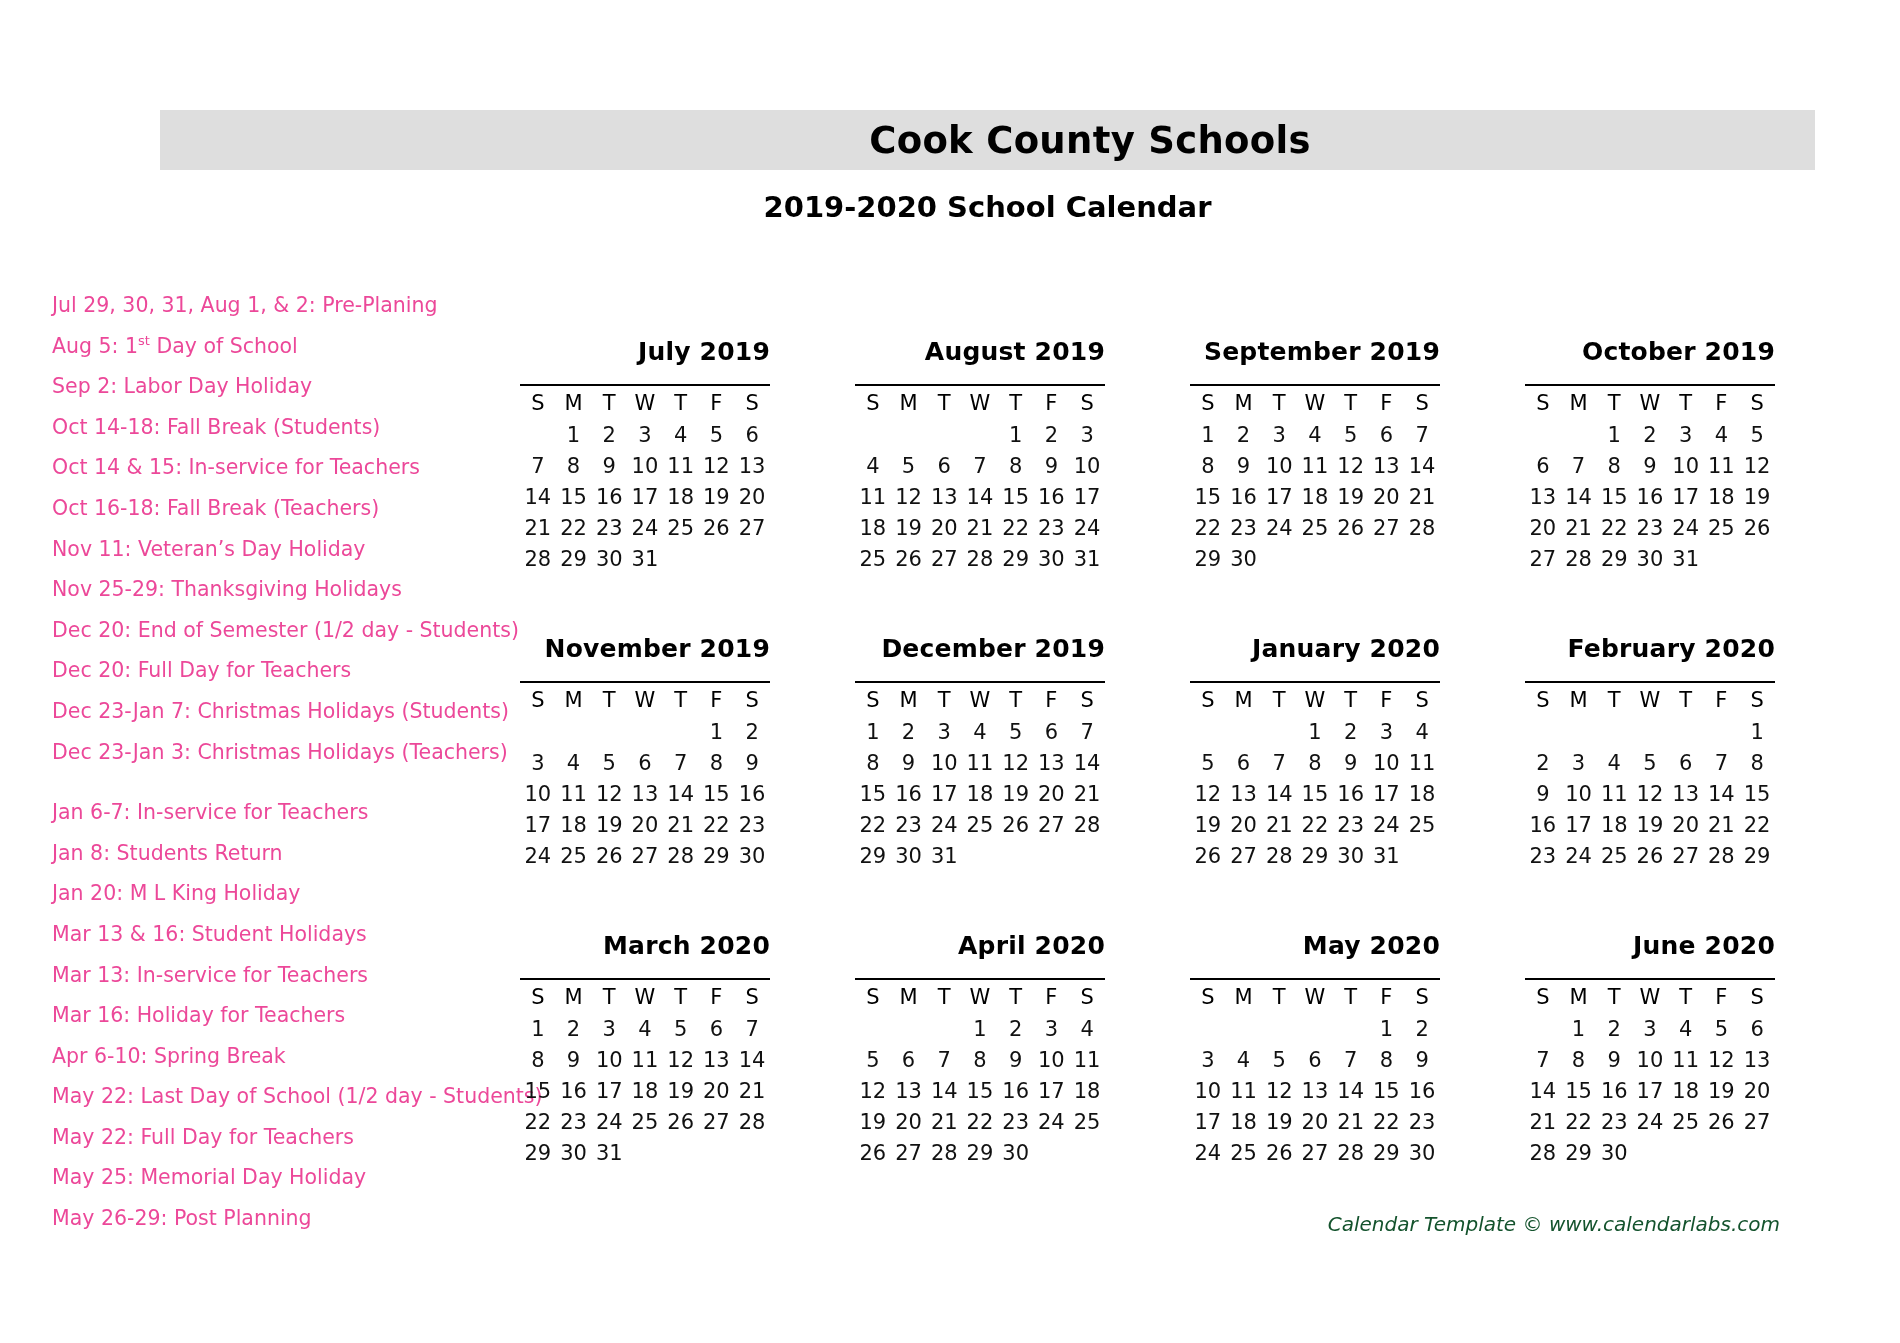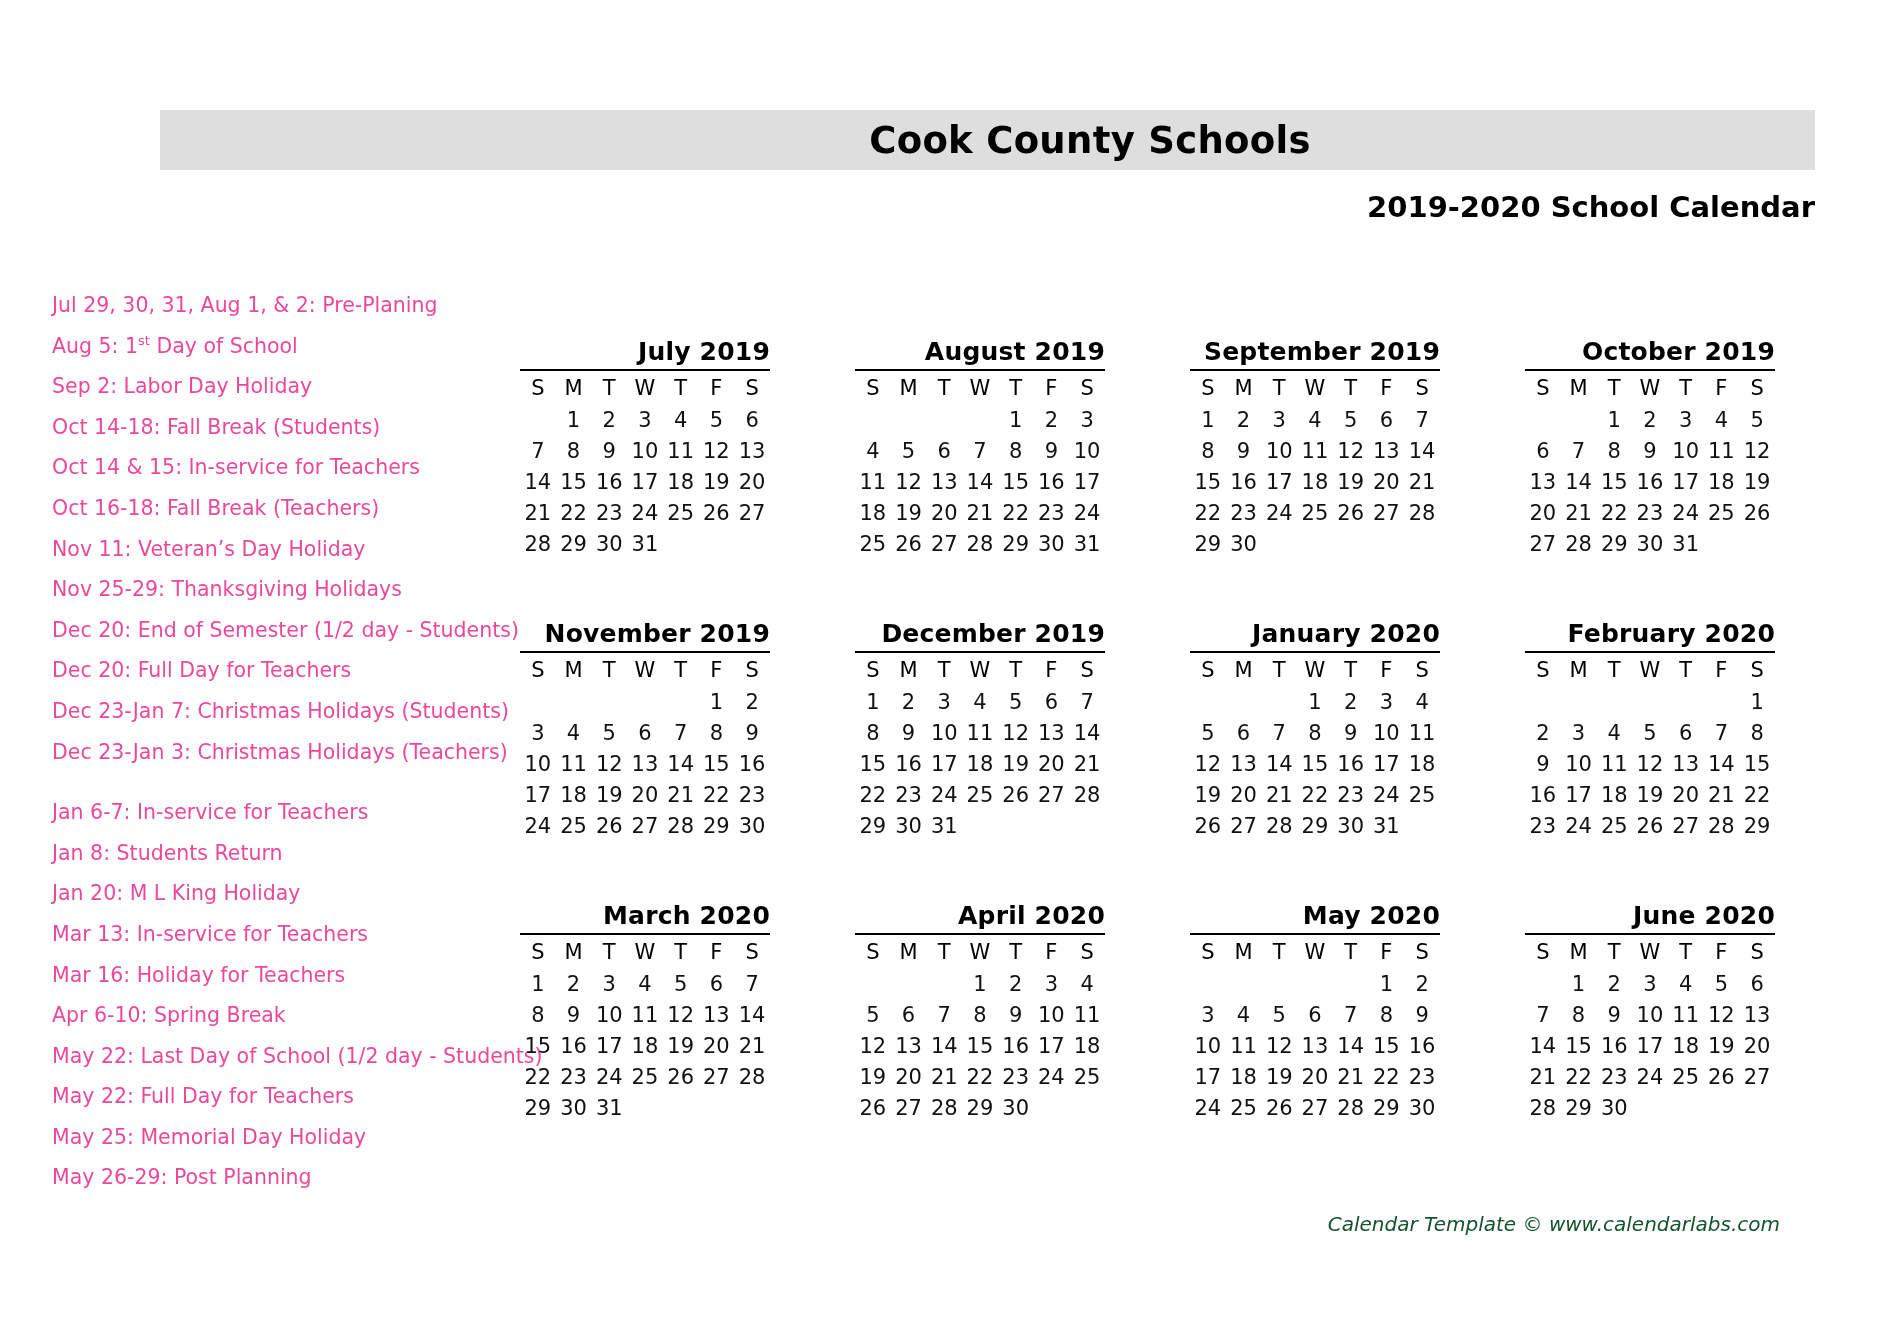--- a/index.html
+++ b/index.html
@@ -37,21 +37,21 @@
     font-size: 37px;
     font-weight: bold;
     letter-spacing: 0.3px;
     white-space: nowrap;
   }
   #header-subtitle {
     position: absolute;
     left: 160px;
     top: 190px;
     width: 1655px;
-    text-align: right;
+    text-align: center;
     font-size: 29px;
     font-weight: bold;
     white-space: nowrap;
   }
 
   
   #notes-list {
     position: absolute;
     left: 52px;
     top: 285px;
@@ -94,21 +94,21 @@
     margin-right: 85px;
   }
   .month-block:last-child {
     margin-right: 0;
   }
   .month-title {
     font-size: 25px;
     font-weight: bold;
     text-align: right;
     white-space: nowrap;
-    padding-bottom: 3px;
+    padding-bottom: 18px;
     letter-spacing: 0.2px;
   }
   .month-rule {
     border-top: 2px solid #000000;
     width: 100%;
     margin-bottom: 1px;
   }
   table.month-table {
     border-collapse: collapse;
     width: 100%;
@@ -160,20 +160,21 @@
     <div class="note-item">Nov 11: Veteran’s Day Holiday</div>
     <div class="note-item">Nov 25-29: Thanksgiving Holidays</div>
     <div class="note-item">Dec 20: End of Semester (1/2 day - Students)</div>
     <div class="note-item">Dec 20: Full Day for Teachers</div>
     <div class="note-item">Dec 23-Jan 7: Christmas Holidays (Students)</div>
     <div class="note-item">Dec 23-Jan 3: Christmas Holidays (Teachers)</div>
     <div class="note-item spacer"></div>
     <div class="note-item">Jan 6-7: In-service for Teachers</div>
     <div class="note-item">Jan 8: Students Return</div>
     <div class="note-item">Jan 20: M L King Holiday</div>
+    <div class="note-item">Mar 13 &amp; 16: Student Holidays</div>
     <div class="note-item">Mar 13: In-service for Teachers</div>
     <div class="note-item">Mar 16: Holiday for Teachers</div>
     <div class="note-item">Apr 6-10: Spring Break</div>
     <div class="note-item">May 22: Last Day of School (1/2 day - Students)</div>
     <div class="note-item">May 22: Full Day for Teachers</div>
     <div class="note-item">May 25: Memorial Day Holiday</div>
     <div class="note-item">May 26-29: Post Planning</div>
   </div>
 
 <div id="months-grid">

